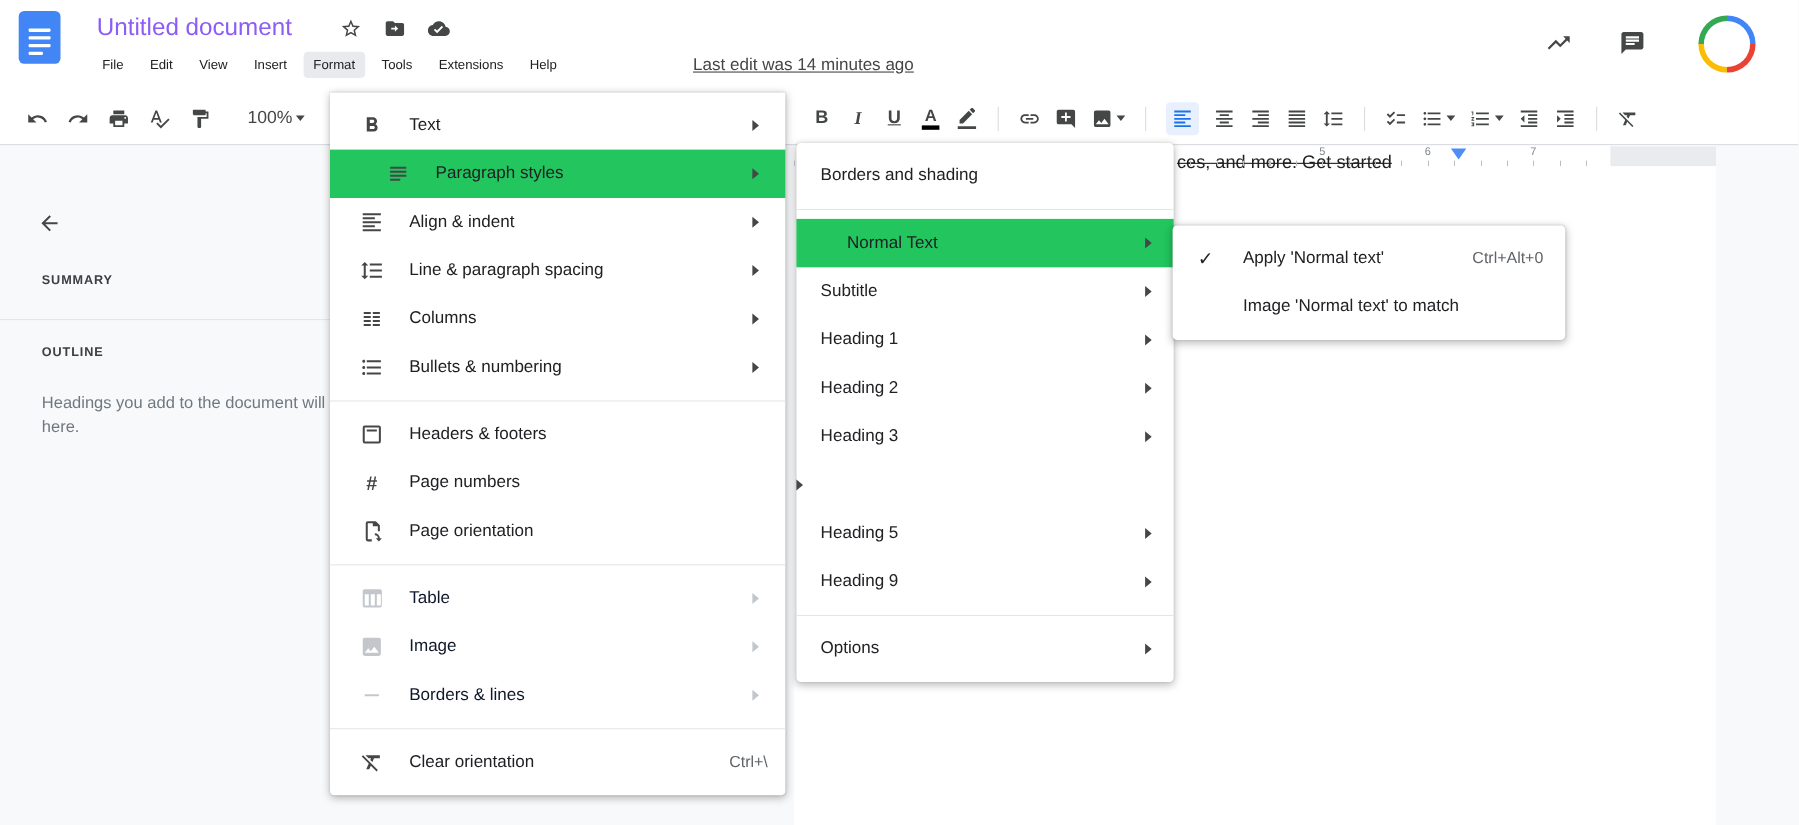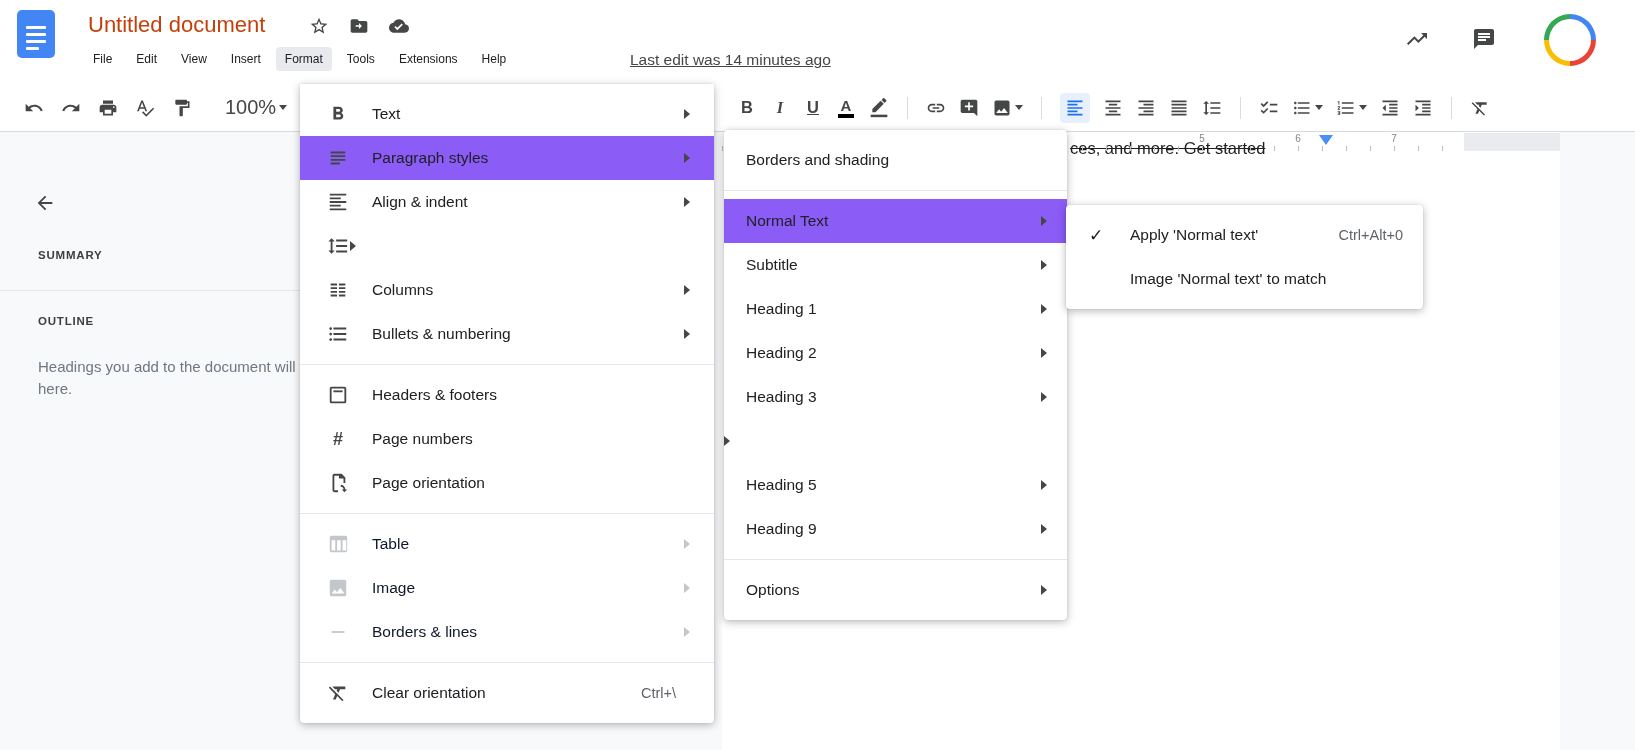--- a/index.html
+++ b/index.html
@@ -8,21 +8,21 @@
   .abs{position:absolute;}
   svg{display:block;}
   .ic20{width:20px;height:20px;fill:#444746;}
   .ic22{width:22px;height:22px;fill:#444746;}
   .ic24{width:24px;height:24px;fill:#444746;}
 
   
   #header{position:absolute;top:0;left:0;width:1635px;height:84px;background:#fff;z-index:9;}
   #docs-logo{position:absolute;left:17px;top:10px;width:38px;height:48px;background:#4285f4;border-radius:5px;}
   #docs-logo .bar{position:absolute;left:9px;height:3px;background:#fff;border-radius:1px;}
-  #doc-title{position:absolute;left:88px;top:12px;font-size:22px;color:#c2410c;}
+  #doc-title{position:absolute;left:88px;top:12px;font-size:22px;color:#8b5cf6;}
   .hdr-ic{position:absolute;top:16px;cursor:pointer;}
   #menubar{position:absolute;left:84px;top:47px;display:flex;gap:6px;}
   .menu-btn{padding:5px 9px;font-size:12px;border-radius:4px;color:#202124;cursor:pointer;}
   .menu-btn.open{background:#e8eaed;}
   #last-edit{position:absolute;left:630px;top:51px;font-size:15.5px;color:#444746;text-decoration:underline;cursor:pointer;}
   #activity-btn{left:1405px;top:27px;}
   #comments-btn{left:1472px;top:27px;}
   #avatar{position:absolute;left:1544px;top:14px;width:52px;height:52px;border-radius:50%;
           background:conic-gradient(#4285f4 0 25%, #ea4335 25% 50%, #fbbc04 50% 75%, #34a853 75% 100%);
           display:flex;align-items:center;justify-content:center;cursor:pointer;}
@@ -39,21 +39,21 @@
   .fmt-letter{width:20px;text-align:center;font-size:16.5px;color:#444746;font-weight:bold;}
   .fmt-letter.it{font-style:italic;font-family:"Liberation Serif",serif;font-weight:bold;}
   .fmt-letter.un{text-decoration:underline;font-weight:bold;}
   #text-color-btn{flex-direction:column;width:20px;}
   #text-color-btn .A{font-size:15px;font-weight:bold;color:#444746;line-height:15px;}
   #text-color-btn .swatch{width:16px;height:4px;background:#000;margin-top:1px;}
   .caret{width:0;height:0;border-left:4px solid transparent;border-right:4px solid transparent;
          border-top:5px solid #444746;margin-left:3px;}
   .pill-active{background:#e8f0fe;border-radius:4px;width:30px;height:30px;}
   .pill-active svg{fill:#1a73e8;}
-  #zoom-btn{margin-left:16px;display:flex;align-items:center;font-size:20px;color:#444746;cursor:pointer;}
+  #zoom-btn{margin-left:16px;display:flex;align-items:center;font-size:16px;color:#444746;cursor:pointer;}
 
   
   #page{position:absolute;left:722px;top:131px;width:838px;height:619px;background:#fff;z-index:1;}
   #ruler{position:absolute;left:722px;top:133px;width:838px;height:20px;z-index:6;}
   #ruler .ticks{position:absolute;left:0;bottom:2px;width:100%;height:5px;
         background:repeating-linear-gradient(to right,#b9bec4 0 1px,transparent 1px 24px);}
   #ruler .margin-shade{position:absolute;right:0;top:0;width:96px;height:18px;background:#e9ebee;}
   .ruler-num{position:absolute;top:0;font-size:10px;color:#80868b;transform:translateX(-50%);}
   #indent-marker{position:absolute;left:597px;top:2px;width:0;height:0;
         border-left:7px solid transparent;border-right:7px solid transparent;border-top:10px solid #4c8df6;}
@@ -67,24 +67,24 @@
   #sidebar-divider{position:absolute;left:0;top:290px;width:300px;height:1px;background:#e4e6e9;}
   #outline-hint{position:absolute;left:38px;top:356px;width:340px;font-size:15px;line-height:22px;color:#6f7880;}
 
   
   .menu{position:absolute;background:#fff;border-radius:4px;padding:8px 0;
         box-shadow:0 2px 8px rgba(0,0,0,.28),0 0 2px rgba(0,0,0,.12);}
   #format-menu{left:300px;top:84px;width:414px;z-index:30;border-top-left-radius:0;border-top-right-radius:0;}
   #para-menu{left:724px;top:130px;width:343px;z-index:31;}
   #normal-menu{left:1066px;top:205px;width:357px;z-index:32;}
   .mrow{height:44px;display:flex;align-items:center;cursor:pointer;}
-  .mrow.hl{background:#8b5cf6;}
+  .mrow.hl{background:#22c55e;padding-left:24px;}
   .mrow .ic{width:24px;margin-left:26px;display:flex;justify-content:center;}
   .mrow .lbl{margin-left:22px;font-size:15.5px;color:#202124;flex:1;white-space:nowrap;}
-  .mrow .shortcut{font-size:14.5px;color:#5f6368;margin-right:38px;}
+  .mrow .shortcut{font-size:14.5px;color:#5f6368;margin-right:16px;}
   .subarrow{width:0;height:0;border-top:5px solid transparent;border-bottom:5px solid transparent;
             border-left:6px solid #444746;margin-right:24px;}
   .mrow.dis .lbl{color:#0f172a;}
   .mrow.dis svg{fill:#c3c7cc;}
   .mrow.dis .subarrow{border-left-color:#c3c7cc;}
   .mdiv{height:1px;background:#e4e6e9;margin:8px 0;}
   .p-lbl{margin-left:20px;font-size:15.5px;flex:1;white-space:nowrap;}
   .p-arrow{margin-right:20px;}
   .check{width:24px;margin-left:18px;font-size:17px;color:#202124;text-align:center;}
   .n-lbl{margin-left:6px;font-size:15.5px;flex:1;white-space:nowrap;}
@@ -320,20 +320,21 @@
       </span>
     <span class="lbl">Align &amp; indent</span>
       <span class="subarrow"></span>
   </div>
   <div class="mrow">
     <span class="ic">
         <svg class="ic22" viewBox="0 0 24 24">
           <path d="M6 7h2.5L5 3.5 1.5 7H4v10H1.5L5 20.5 8.5 17H6V7zm4-2v2h12V5H10zm0 14h12v-2H10v2zm0-6h12v-2H10v2z"></path>
         </svg>
       </span>
+    <span class="lbl">Line &amp; paragraph spacing</span>
       <span class="subarrow"></span>
   </div>
   <div class="mrow">
     <span class="ic">
         <svg class="ic22" viewBox="0 0 24 24">
           <path d="M4 5h7v2H4zM4 9h7v2H4zM4 13h7v2H4zM4 17h7v2H4zM13 5h7v2h-7zM13 9h7v2h-7zM13 13h7v2h-7zM13 17h7v2h-7z"></path>
         </svg>
       </span>
     <span class="lbl">Columns</span>
       <span class="subarrow"></span>

